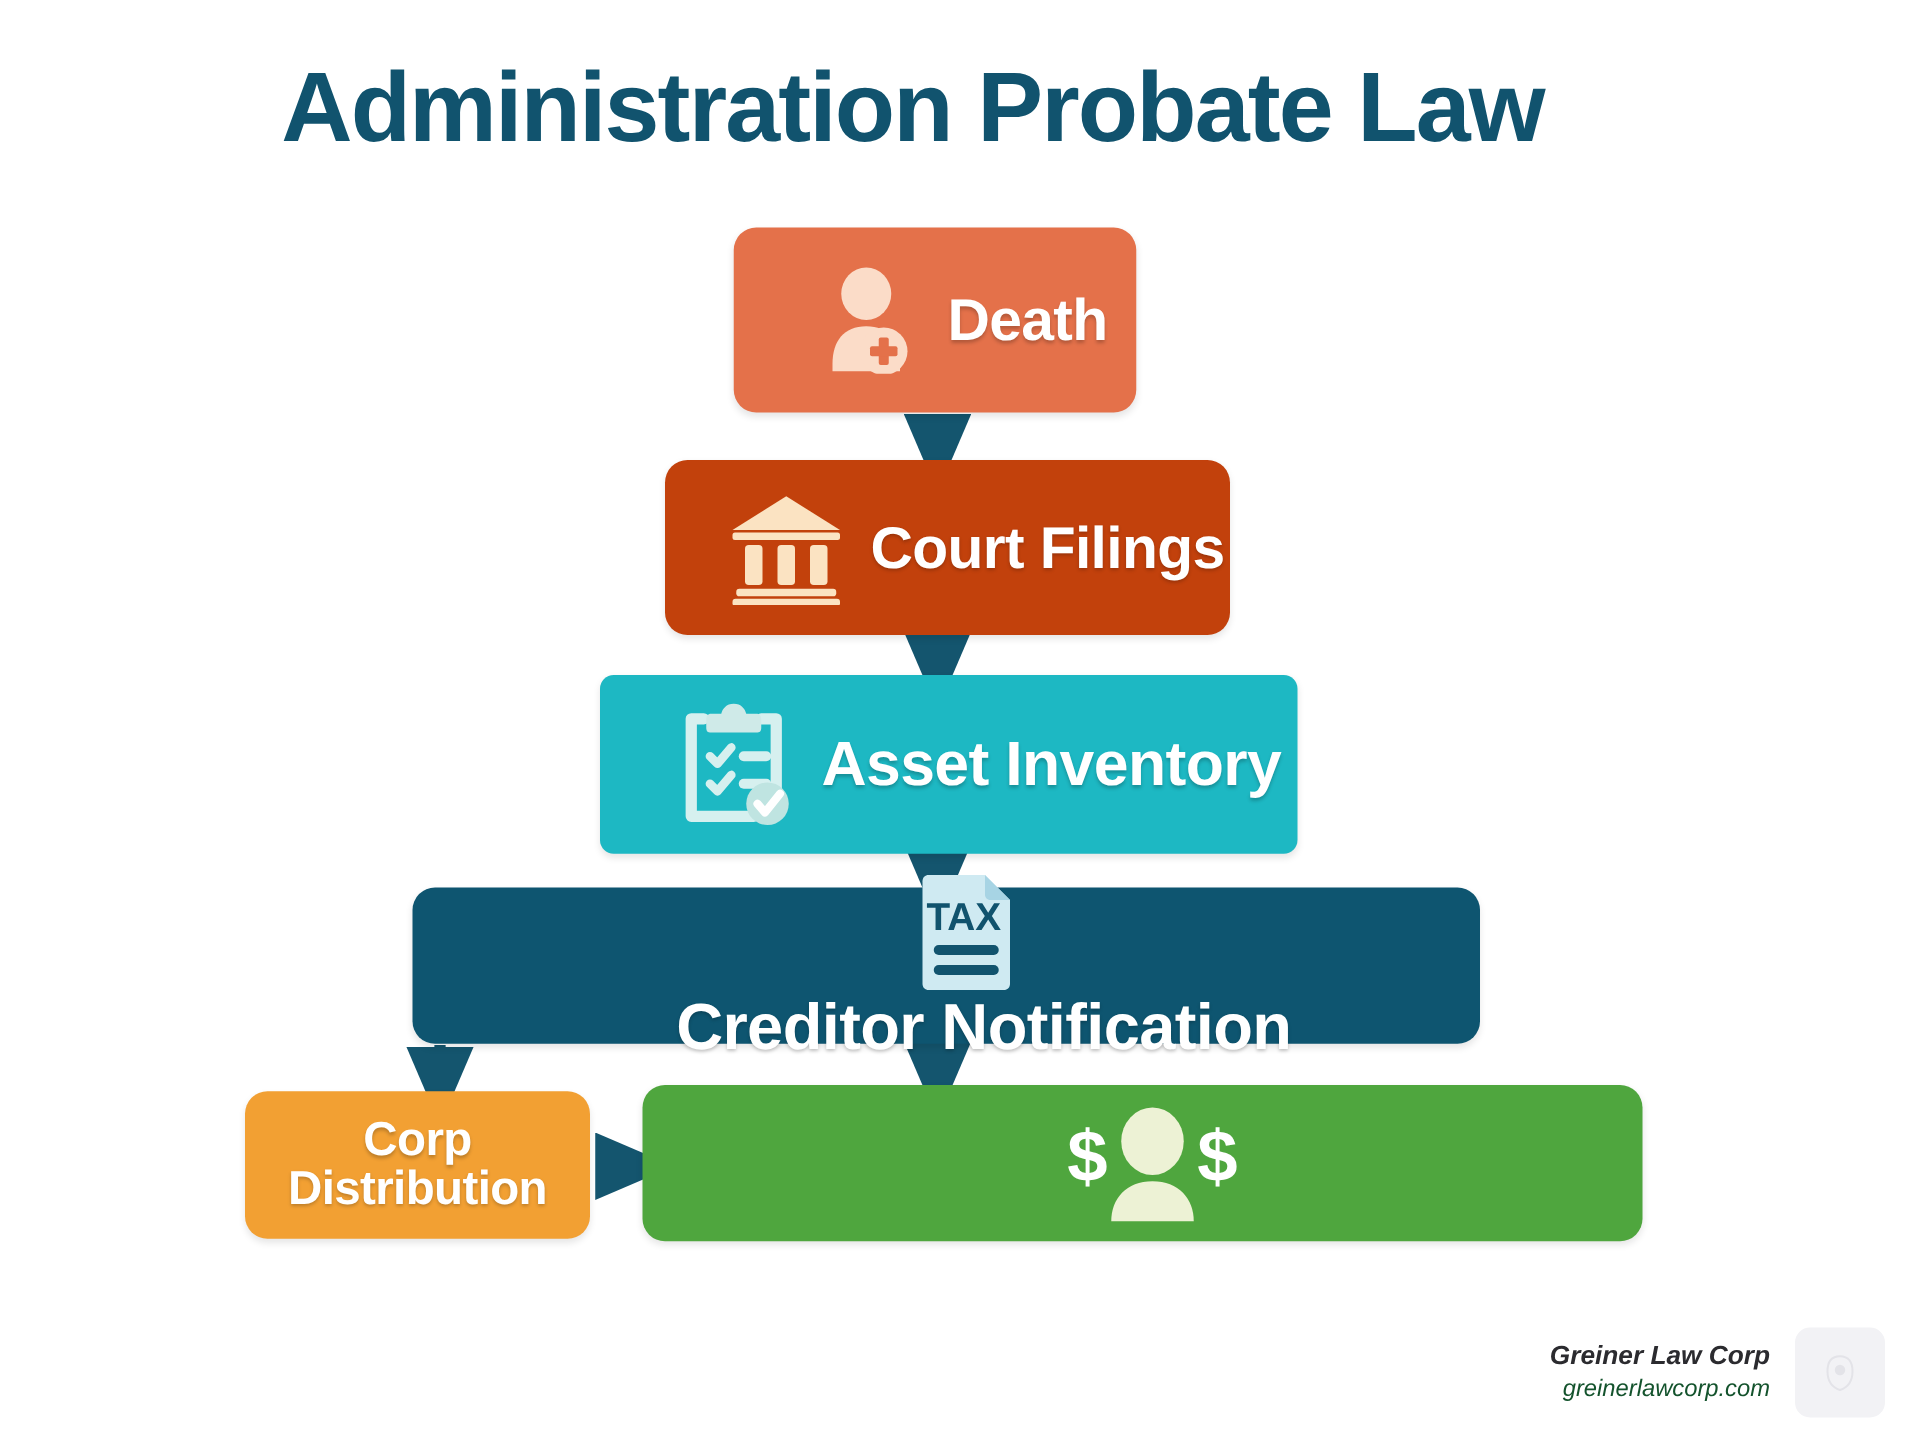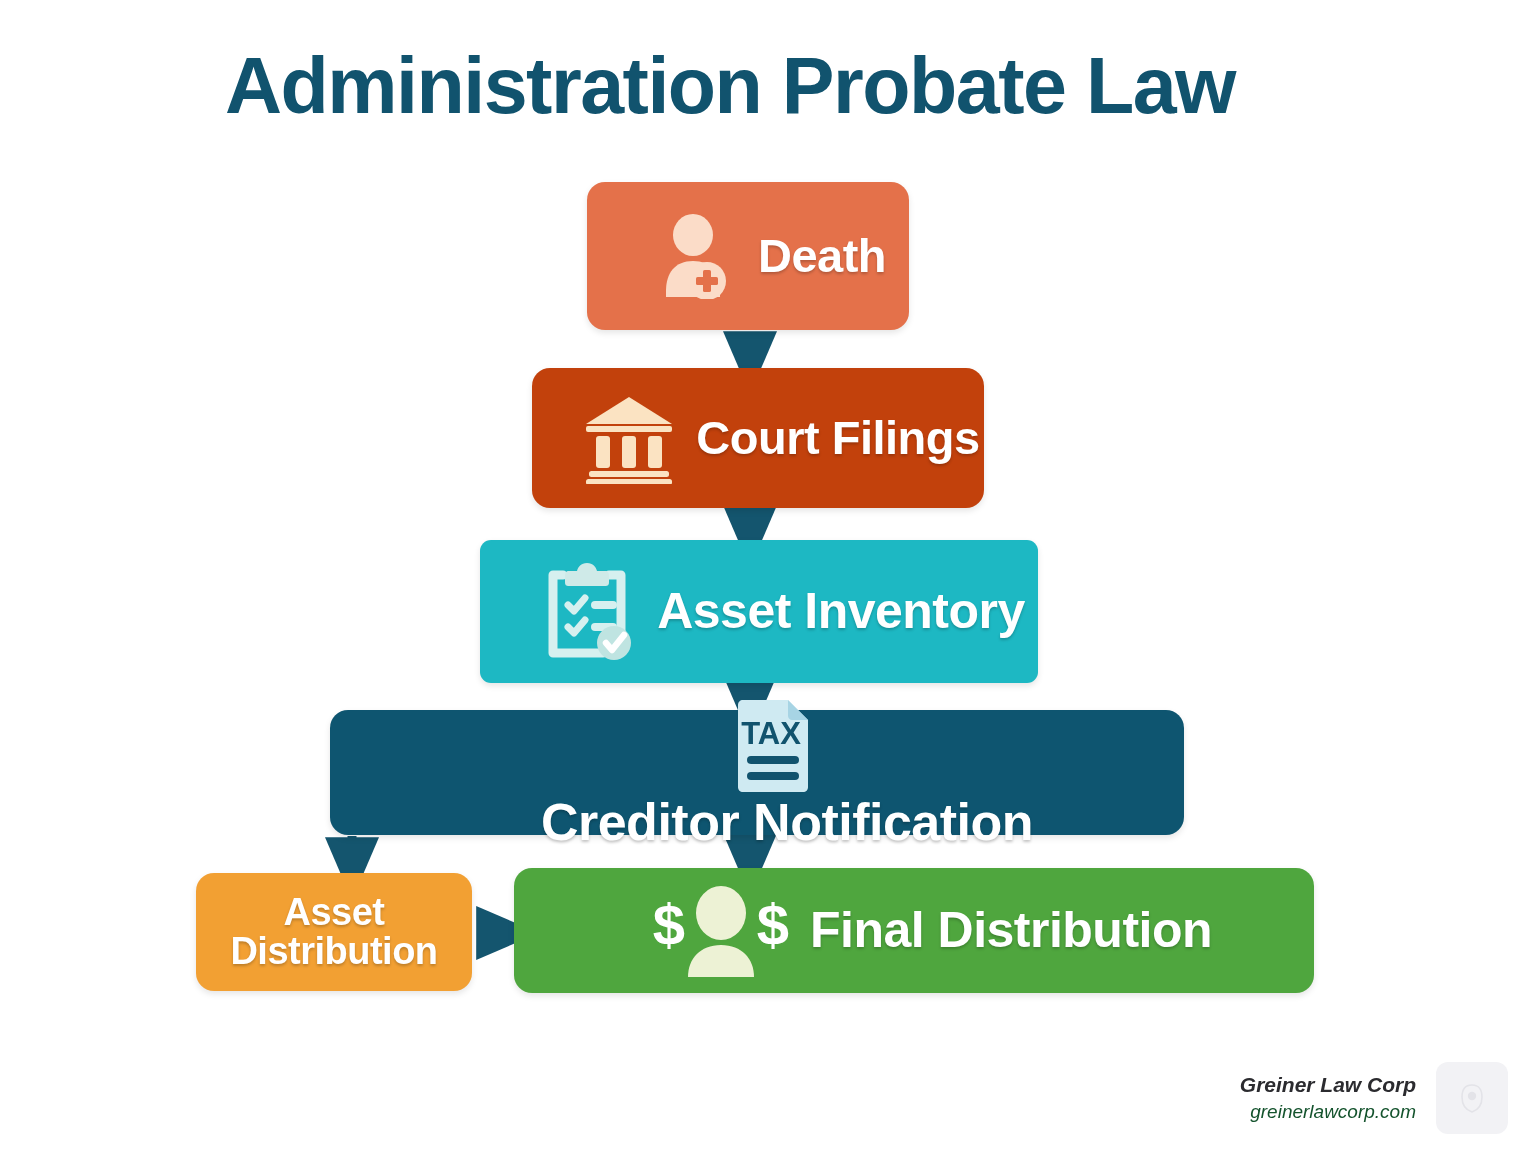--- a/index.html
+++ b/index.html
@@ -194,33 +194,32 @@
       <path d="M53 4 L73 24 L57 24 C55 24 53 22 53 20 Z" fill="#A7D4E4"></path>
       <text x="36" y="48" font-family="'Liberation Sans', sans-serif" font-size="31" font-weight="bold" fill="#11536E" text-anchor="middle">TAX</text>
       <rect x="12" y="60" width="52" height="8" rx="4" fill="#11536E"></rect>
       <rect x="12" y="76" width="52" height="8" rx="4" fill="#11536E"></rect>
     </svg>
     <span class="box-label">Creditor Notification</span>
   </div>
 
   <div class="flow-box" id="box-final-sm">
     <span class="box-label">
-      <span>Asset</span><br>
+      <span>Corp</span><br>
       <span>Distribution</span>
     </span>
   </div>
 
   <div class="flow-box" id="box-final-lg">
     <svg class="box-icon" width="138" height="96" viewBox="0 0 138 96">
       <ellipse cx="69" cy="30" rx="25" ry="27" fill="#EDF2D5"></ellipse>
       <path d="M69 62 C48 62 36 76 36 94 L102 94 C102 76 90 62 69 62 Z" fill="#EDF2D5"></path>
       <text x="17" y="62" font-family="'Liberation Sans', sans-serif" font-size="58" font-weight="bold" fill="#FFFFFF" text-anchor="middle">$</text>
       <text x="121" y="62" font-family="'Liberation Sans', sans-serif" font-size="58" font-weight="bold" fill="#FFFFFF" text-anchor="middle">$</text>
     </svg>
-    <span class="box-label">Final Distribution</span>
   </div>
 
   <div id="footer">
     <div id="footer-text">
       <div id="footer-brand">Greiner Law Corp</div>
       <div id="footer-url">greinerlawcorp.com</div>
     </div>
     <div id="footer-logo">
       <svg width="34" height="34" viewBox="0 0 34 34">
         <path d="M17 4 C10 4 7 9 7 16 C7 24 11 29 17 31 C23 29 27 24 27 16 C27 9 24 4 17 4 Z" fill="none" stroke="#e3e3e8" stroke-width="1.6"></path>

